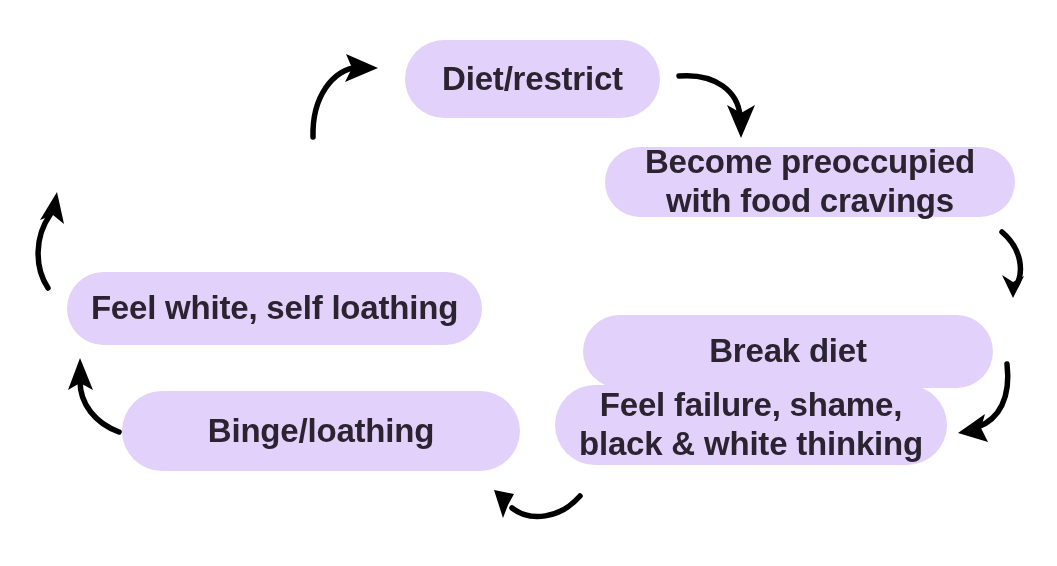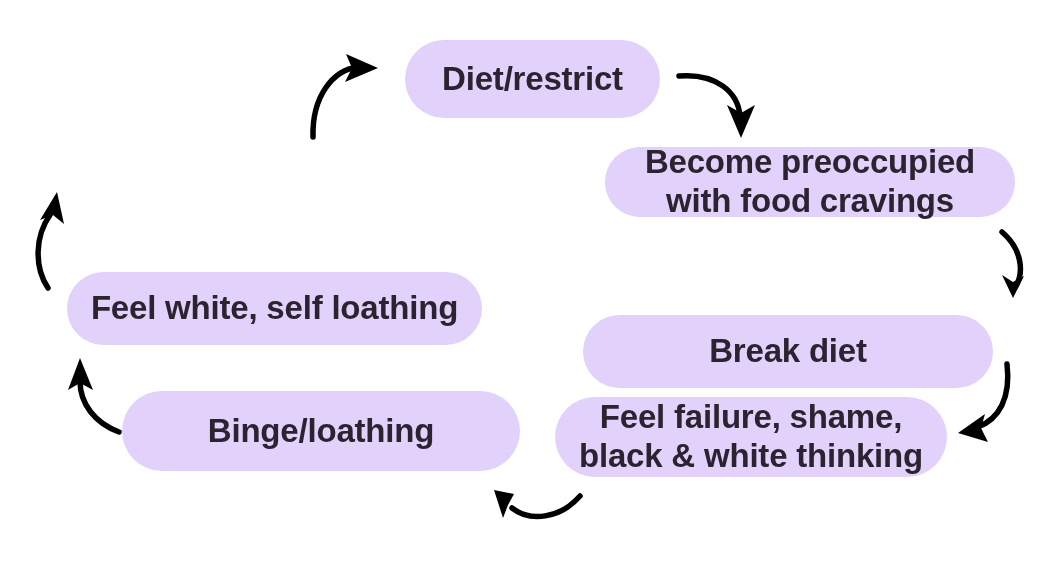--- a/index.html
+++ b/index.html
@@ -52,21 +52,21 @@
     fill: #000000;
     stroke: none;
   }
 
   
   #node-diet       { left: 405px; top: 40px;  width: 255px; height: 78px; }
   #node-preoccupied{ left: 605px; top: 147px; width: 410px; height: 70px; }
   #node-believe    { left: 67px;  top: 147px; width: 415px; height: 82px; }
   #node-breakdiet  { left: 583px; top: 272px; width: 410px; height: 73px; margin-top: 43px; }
   #node-guilt      { left: 67px;  top: 272px; width: 415px; height: 73px; }
-  #node-failure    { left: 555px; top: 397px; width: 392px; height: 80px; }
+  #node-failure    { left: 555px; top: 385px; width: 392px; height: 80px; }
   #node-binge      { left: 122px; top: 391px; width: 398px; height: 80px; }
 </style>
 </head>
 <body>
 
 <div id="canvas">
 
   <svg class="arrows" viewBox="0 0 1057 566" aria-hidden="true">
 
     <g>

